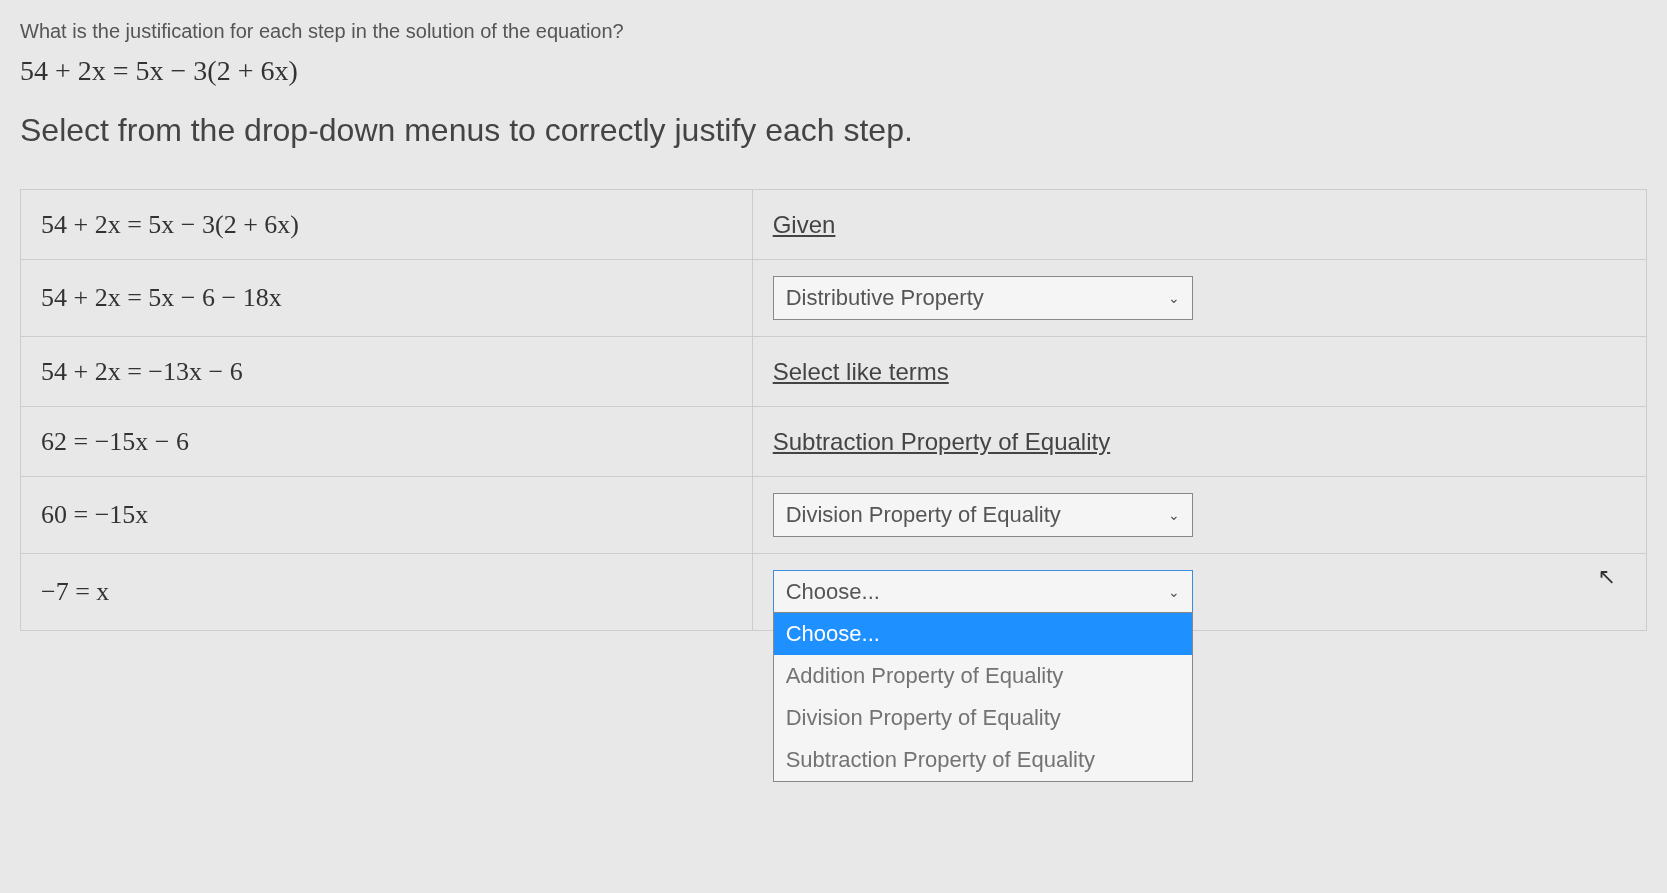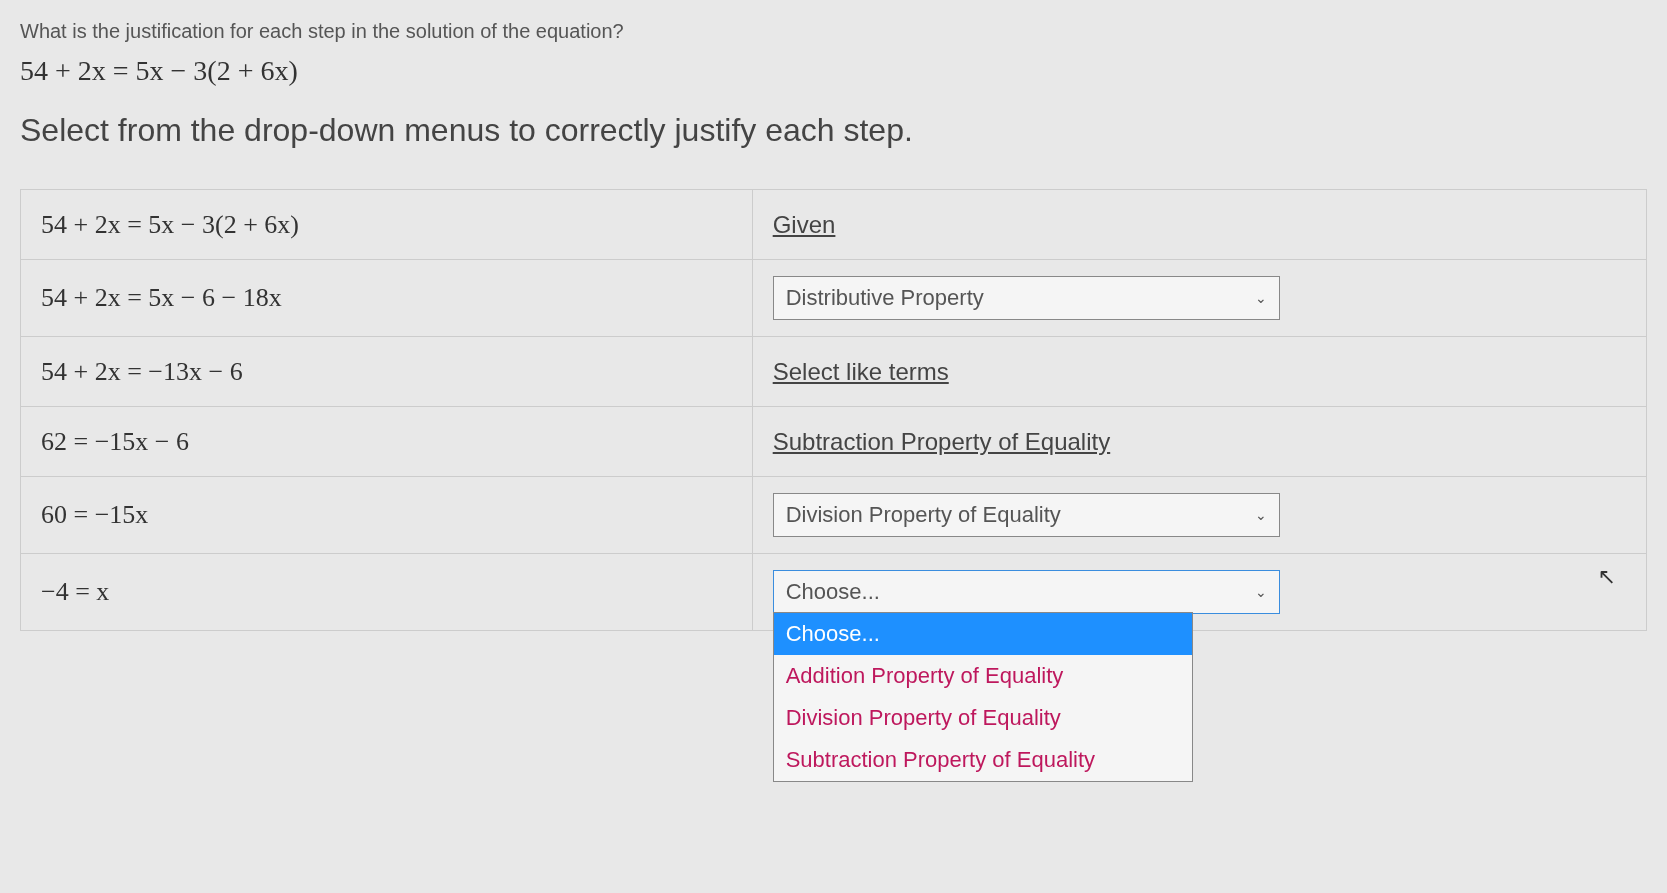--- a/index.html
+++ b/index.html
@@ -59,21 +59,21 @@
       position: relative;
       text-decoration: underline;
     }
     .select-box {
       display: inline-flex;
       align-items: center;
       justify-content: space-between;
       border: 1px solid #888;
       background: #f5f5f5;
       padding: 8px 12px;
-      width: 507px;
+      width: 420px;
       font-size: 22px;
       color: #555;
       cursor: pointer;
     }
     .select-box.open {
       border-color: #3a8dde;
     }
     .chevron {
       font-size: 14px;
       color: #555;
@@ -83,21 +83,21 @@
       top: 58px;
       left: 20px;
       width: 420px;
       background: #f5f5f5;
       border: 1px solid #888;
       z-index: 10;
     }
     .dropdown-item {
       padding: 8px 12px;
       font-size: 22px;
-      color: #be185d;
+      color: #737373;
       cursor: pointer;
     }
     .dropdown-item.highlighted {
       background: #1e90ff;
       color: white;
     }
     .cursor-icon {
       position: absolute;
       pointer-events: none;
       font-size: 22px;
@@ -146,21 +146,21 @@
     <tr>
       <td class="eq-cell">60 = −15x</td>
       <td class="justify-cell">
         <div class="select-box">
           <span>Division Property of Equality</span>
           <span class="chevron">⌄</span>
         </div>
       </td>
     </tr>
     <tr>
-      <td class="eq-cell">−4 = x</td>
+      <td class="eq-cell">−7 = x</td>
       <td class="justify-cell">
         <div class="select-box open">
           <span>Choose...</span>
           <span class="chevron">⌄</span>
           <span class="cursor-icon" style="right:30px;top:10px;">↖</span>
         </div>
         <div class="dropdown-list">
           <div class="dropdown-item highlighted">Choose...</div>
           <div class="dropdown-item">Addition Property of Equality</div>
           <div class="dropdown-item">Division Property of Equality</div>

